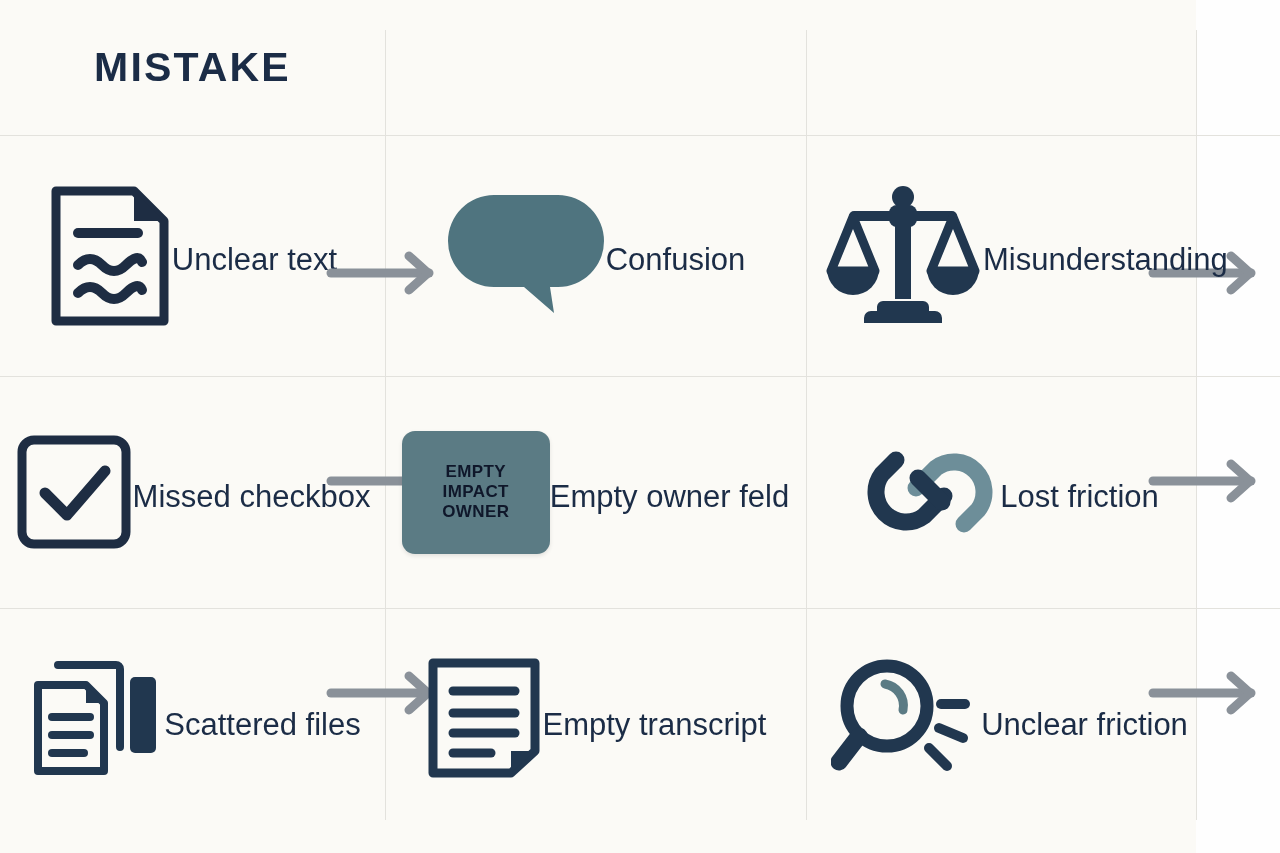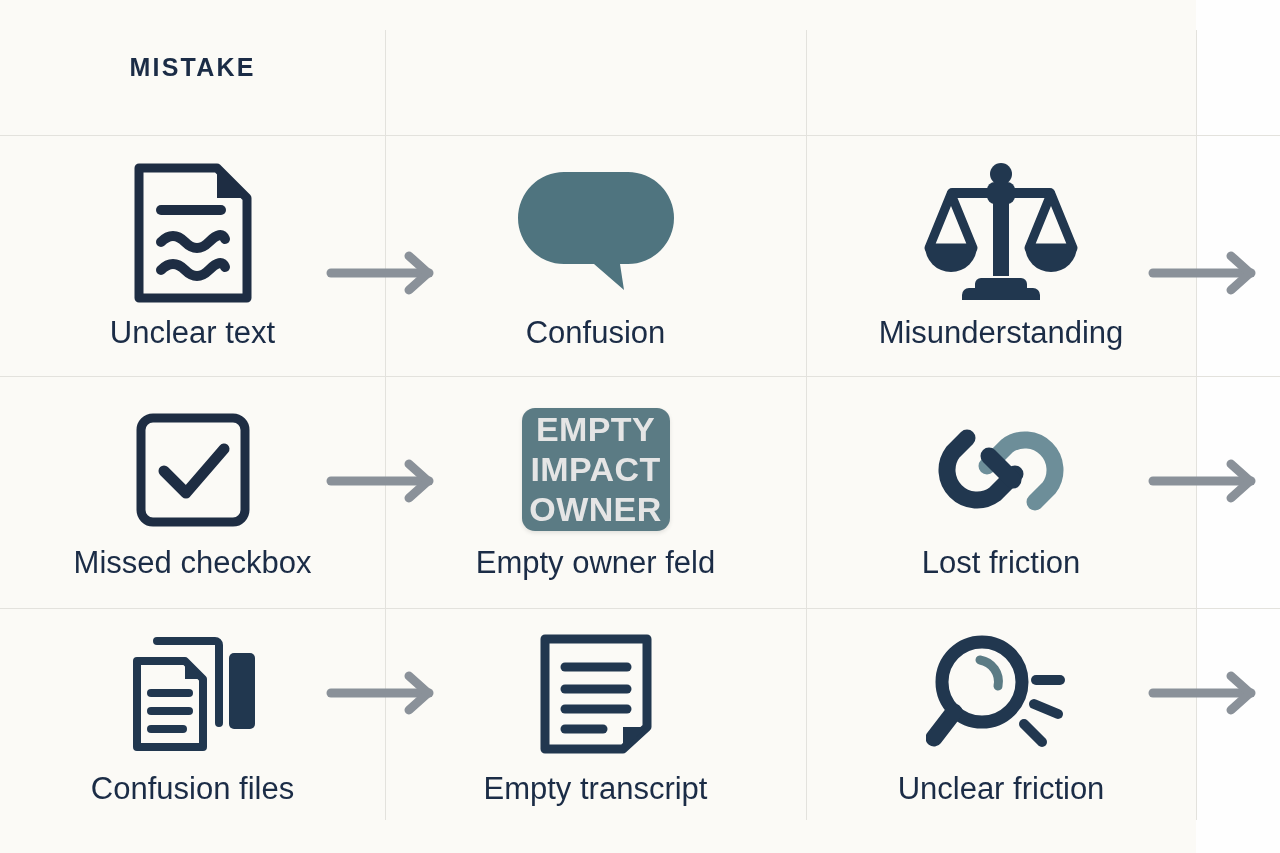--- a/index.html
+++ b/index.html
@@ -73,48 +73,48 @@
   .head-cell {
     flex: 0 0 385px;
     display: flex;
     align-items: center;
     justify-content: center;
   }
   .head-cell.c1 { flex: 0 0 421px; }
   .head-cell.c2 { flex: 0 0 390px; }
 
   .head-text {
-    font-size: 25px;
+    font-size: 41px;
     font-weight: 700;
     letter-spacing: 2.2px;
     color: #1b2c46;
     text-align: left;
   }
 
   
   .row {
     position: absolute;
     left: 0;
     width: 1280px;
     display: flex;
   }
   .row.row0 { top: 135px; height: 241px; }
   .row.row1 { top: 376px; height: 232px; }
   .row.row2 { top: 608px; height: 220px; }
 
   .cell {
     flex: 0 0 385px;
     display: flex;
-    flex-direction: column;
+    flex-direction: row;
     align-items: center;
     justify-content: center;
     position: relative;
   }
   .cell.c1 { flex: 0 0 421px; }
-  .cell.c2 { flex: 0 0 390px; }
+  .cell.c2 { flex: 0 0 390px; padding-left: 17px; }
 
   .icon-slot {
     height: 146px;
     display: flex;
     align-items: center;
     justify-content: center;
   }
   .row1 .icon-slot { height: 132px; }
   .row2 .icon-slot { height: 128px; }
 
@@ -141,26 +141,26 @@
   .row0 .arrow { top: 115px; }
   .row1 .arrow { top: 82px; }
   .row2 .arrow { top: 62px; }
 
   
   .badge {
     width: 148px;
     height: 123px;
     border-radius: 13px;
     background: #5b7b84;
-    color: #e5e5e5;
+    color: #0f172a;
     display: flex;
     flex-direction: column;
     align-items: center;
     justify-content: center;
-    font-size: 34px;
+    font-size: 17px;
     font-weight: 700;
     letter-spacing: 0.4px;
     line-height: 1.17;
     box-shadow: 0 2px 4px rgba(0,0,0,0.10);
   }
   .badge span { display: block; }
 </style>
 </head>
 <body>
 
@@ -293,21 +293,21 @@
         <svg width="140" height="126" viewBox="0 0 140 126" fill="none">
           <rect x="106" y="22" width="26" height="76" rx="5" fill="#21374f"></rect>
           <path d="M34 10 H92 a4 4 0 0 1 4 4 V92" stroke="#21374f" stroke-width="8" stroke-linecap="round" stroke-linejoin="round" fill="none"></path>
           <path d="M14 30 H62 L80 48 V116 H14 Z" stroke="#21374f" stroke-width="8" stroke-linejoin="round" fill="#fbfaf6"></path>
           <path d="M62 30 L80 48 H62 Z" fill="#21374f"></path>
           <path d="M28 62 H66" stroke="#21374f" stroke-width="8" stroke-linecap="round"></path>
           <path d="M28 80 H66" stroke="#21374f" stroke-width="8" stroke-linecap="round"></path>
           <path d="M28 98 H60" stroke="#21374f" stroke-width="8" stroke-linecap="round"></path>
         </svg>
       </div>
-      <div class="cell-label">Confusion files</div>
+      <div class="cell-label">Scattered files</div>
 
       <div class="arrow a-left">
         <svg width="120" height="46" viewBox="0 0 120 46" fill="none">
           <path d="M6 23 H104" stroke="#8a9199" stroke-width="9" stroke-linecap="round"></path>
           <path d="M84 6 L103 23 L84 40" stroke="#8a9199" stroke-width="9" stroke-linecap="round" stroke-linejoin="round" fill="none"></path>
         </svg>
       </div>
     </div>
 
     <div class="cell c1">

